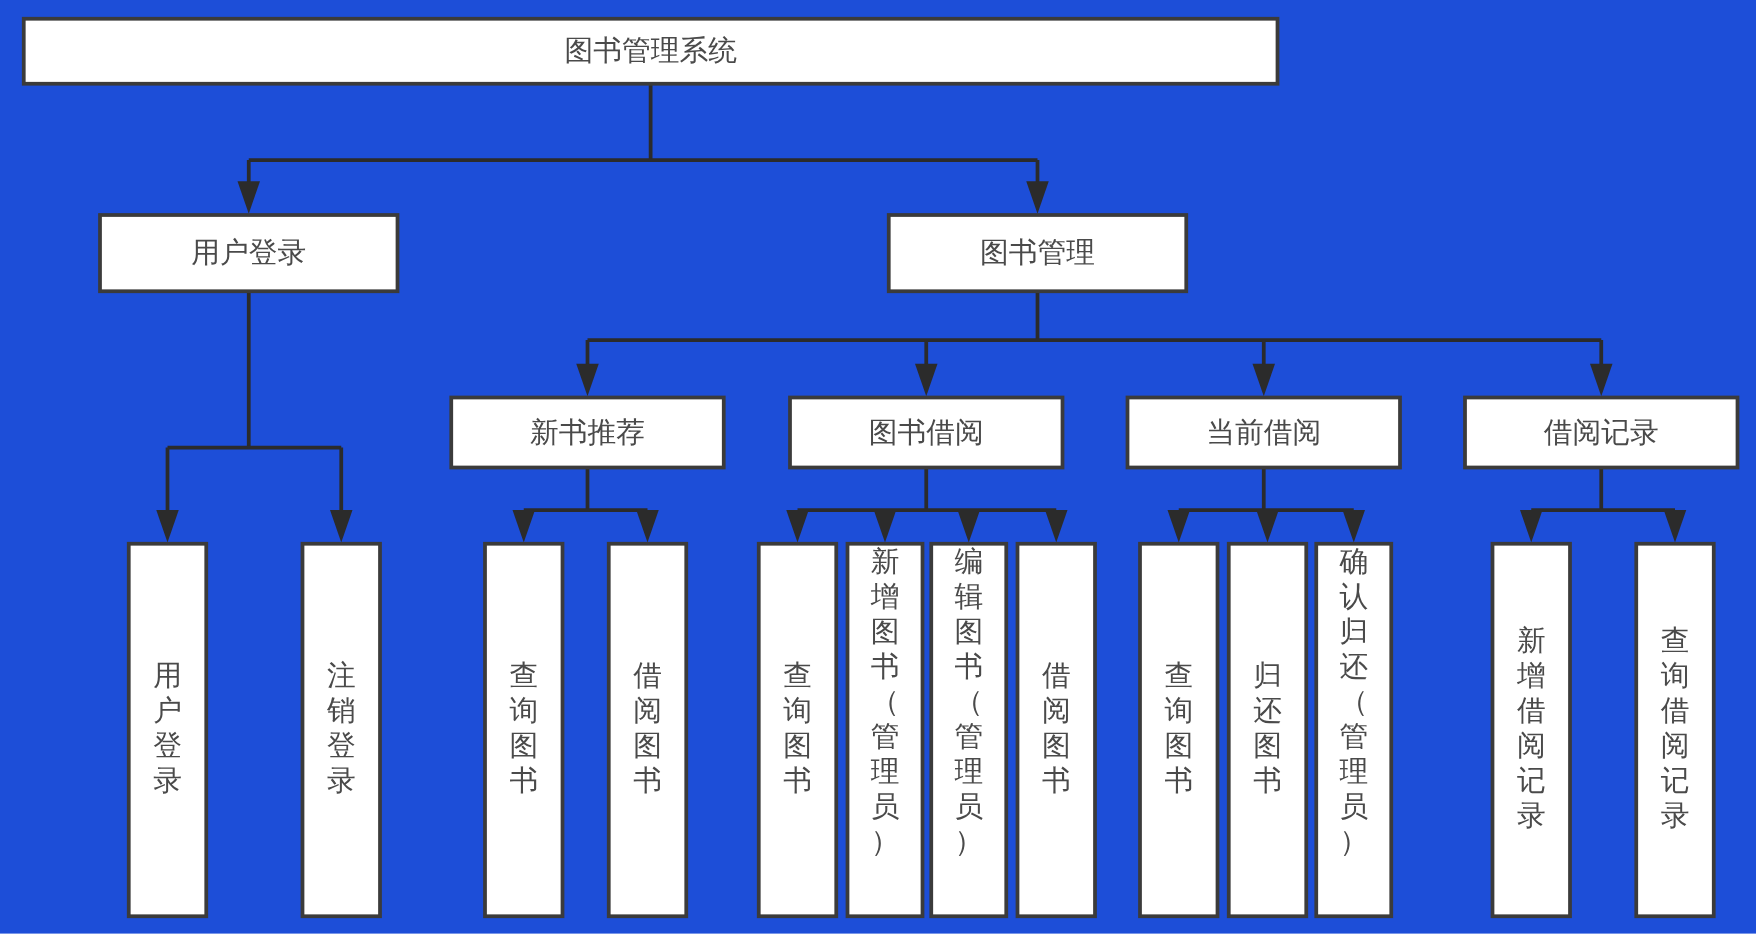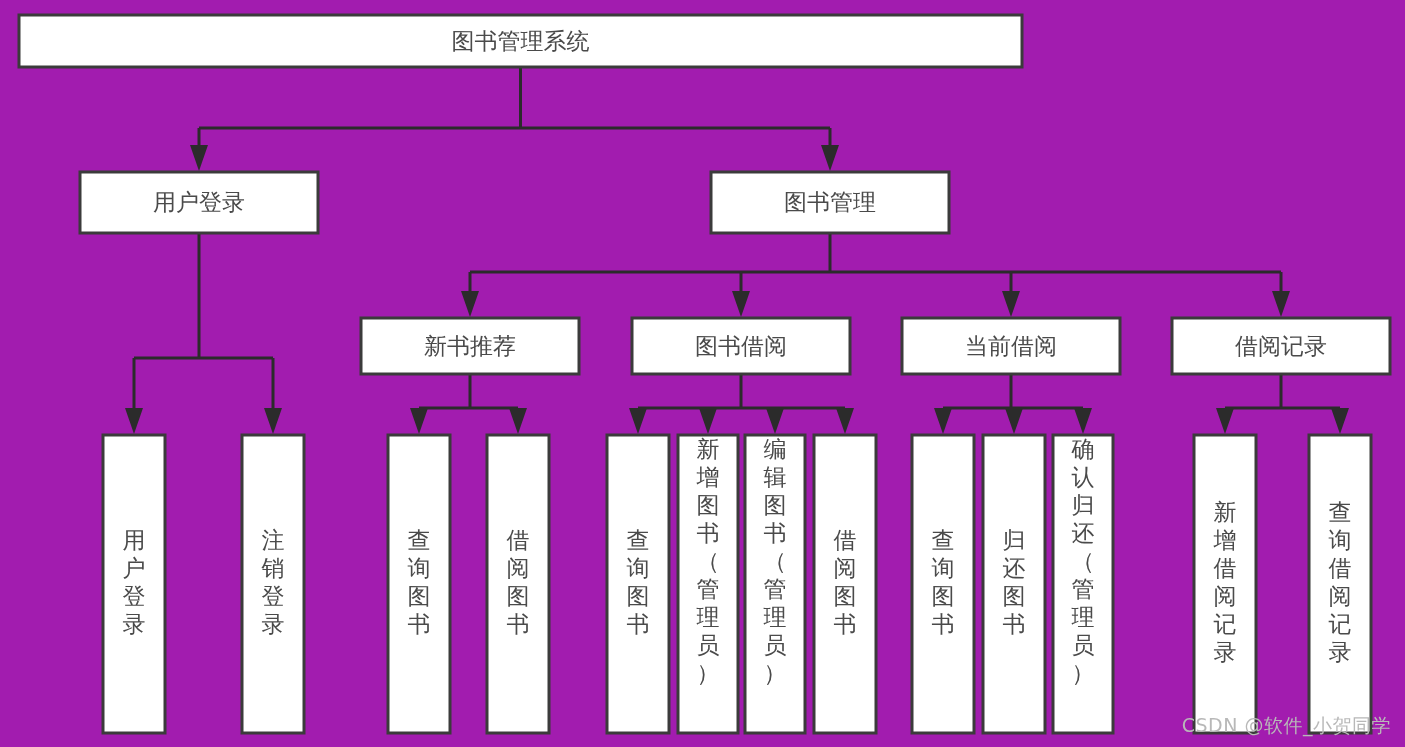--- a/index.html
+++ b/index.html
@@ -7,21 +7,21 @@
     padding: 0;
     background: #ffffff;
   }
   body {
     font-family: "DejaVu Sans", "Liberation Sans", sans-serif;
   }
   #stage {
     position: relative;
     width: 1405px;
     height: 747px;
-    background: #a21caf;
+    background: #1d4ed8;
     overflow: hidden;
   }
   #diagram-svg {
     position: absolute;
     left: 0;
     top: 0;
     width: 1405px;
     height: 747px;
   }
   .node-box {
@@ -198,14 +198,13 @@
         <g>
           <rect x="1194" y="435" width="62" height="298" class="node-box"></rect>
           <text x="1225" class="node-label-vertical"><tspan x="1225" y="520">新</tspan><tspan x="1225" y="548">增</tspan><tspan x="1225" y="576">借</tspan><tspan x="1225" y="604">阅</tspan><tspan x="1225" y="632">记</tspan><tspan x="1225" y="660">录</tspan></text>
         </g>
         <g>
           <rect x="1309" y="435" width="62" height="298" class="node-box"></rect>
           <text x="1340" class="node-label-vertical"><tspan x="1340" y="520">查</tspan><tspan x="1340" y="548">询</tspan><tspan x="1340" y="576">借</tspan><tspan x="1340" y="604">阅</tspan><tspan x="1340" y="632">记</tspan><tspan x="1340" y="660">录</tspan></text>
         </g>
       </g>
   </svg>
-  <div class="watermark">CSDN @软件_小贺同学</div>
 </div>
 
 </body></html>

